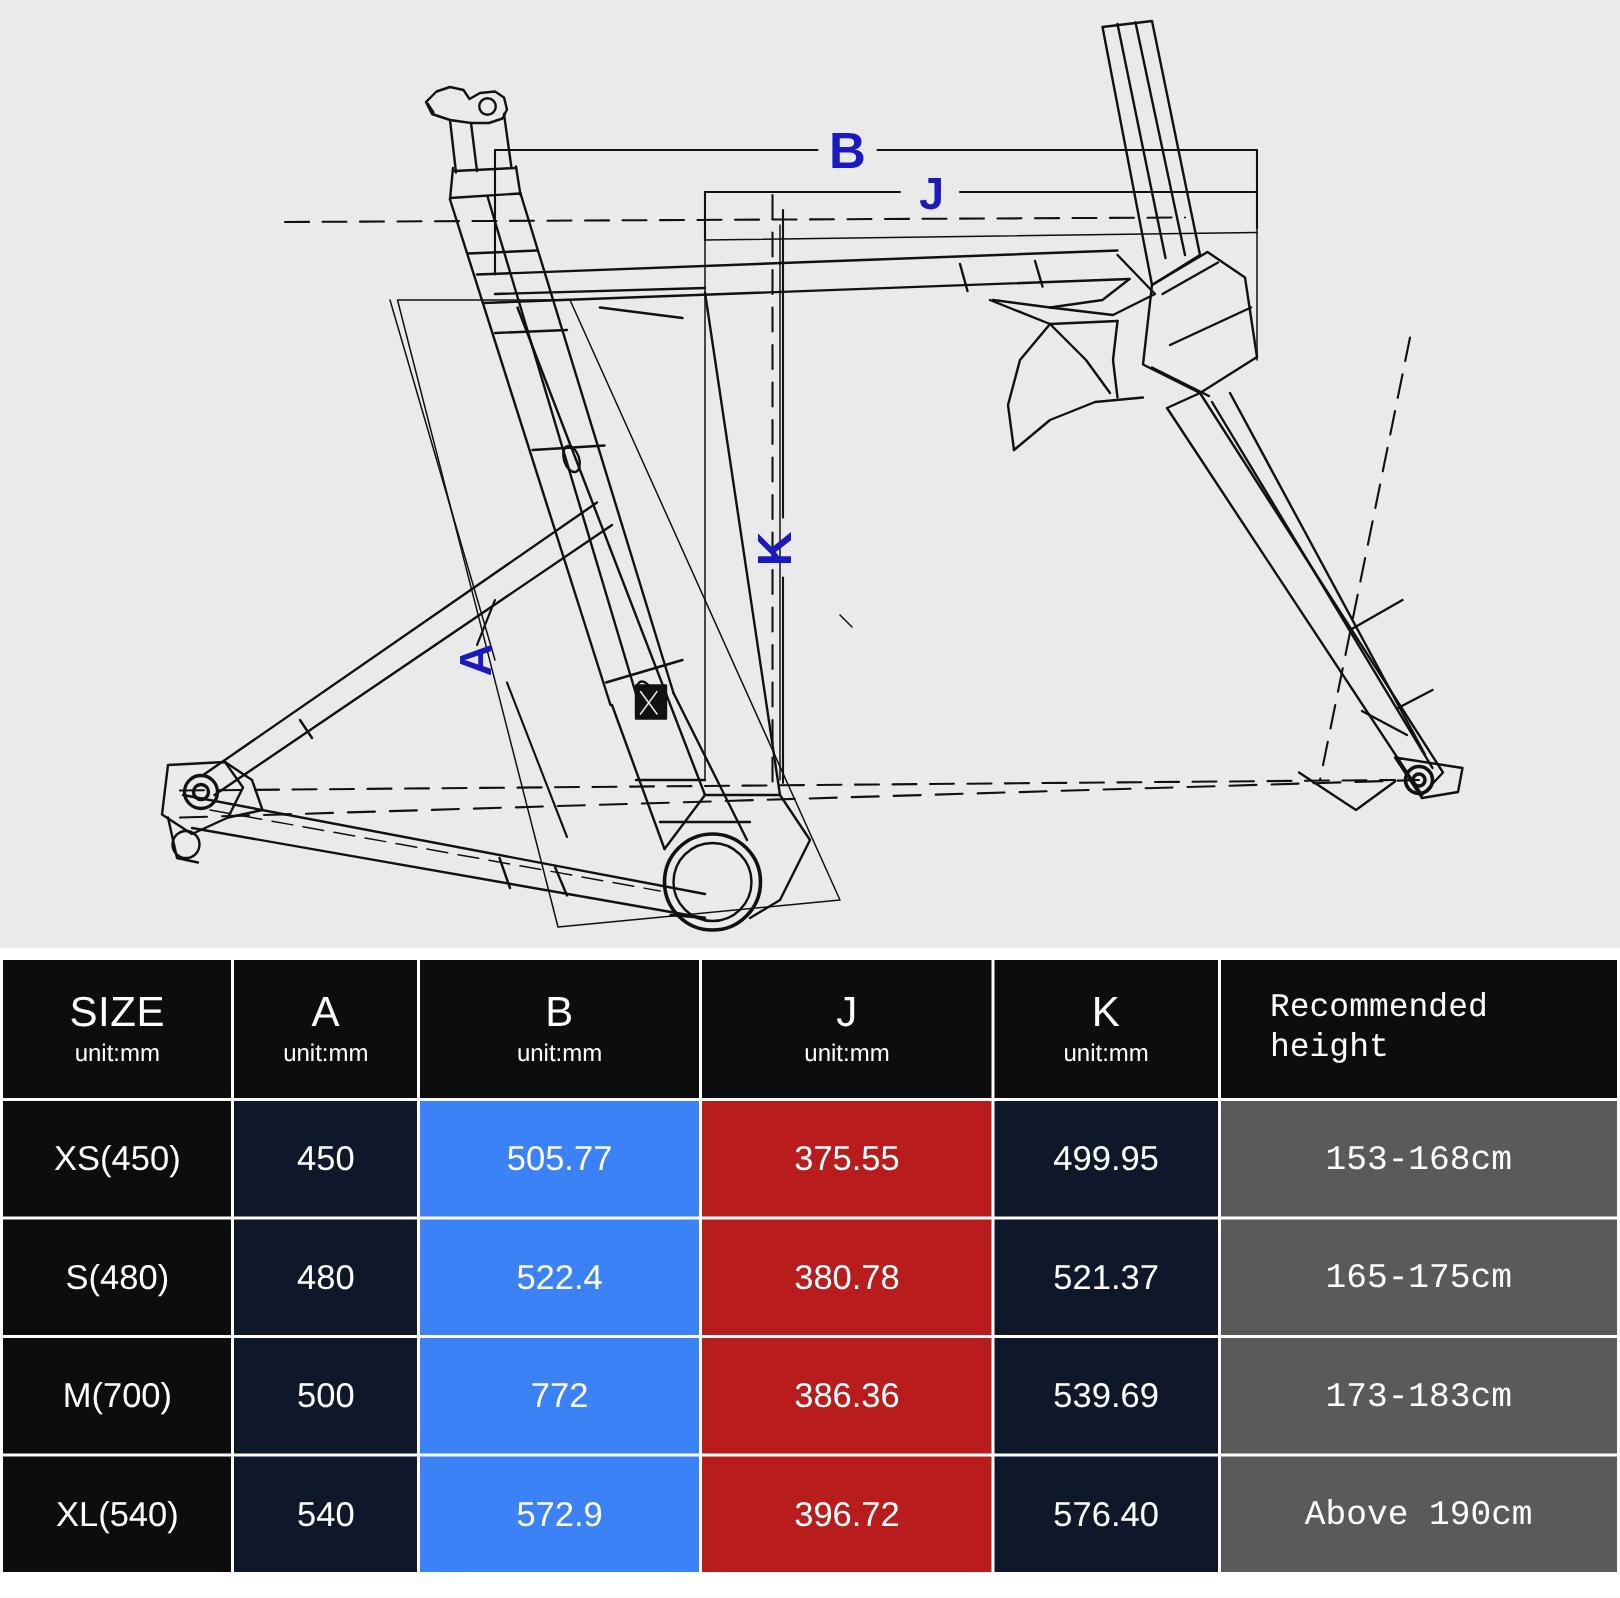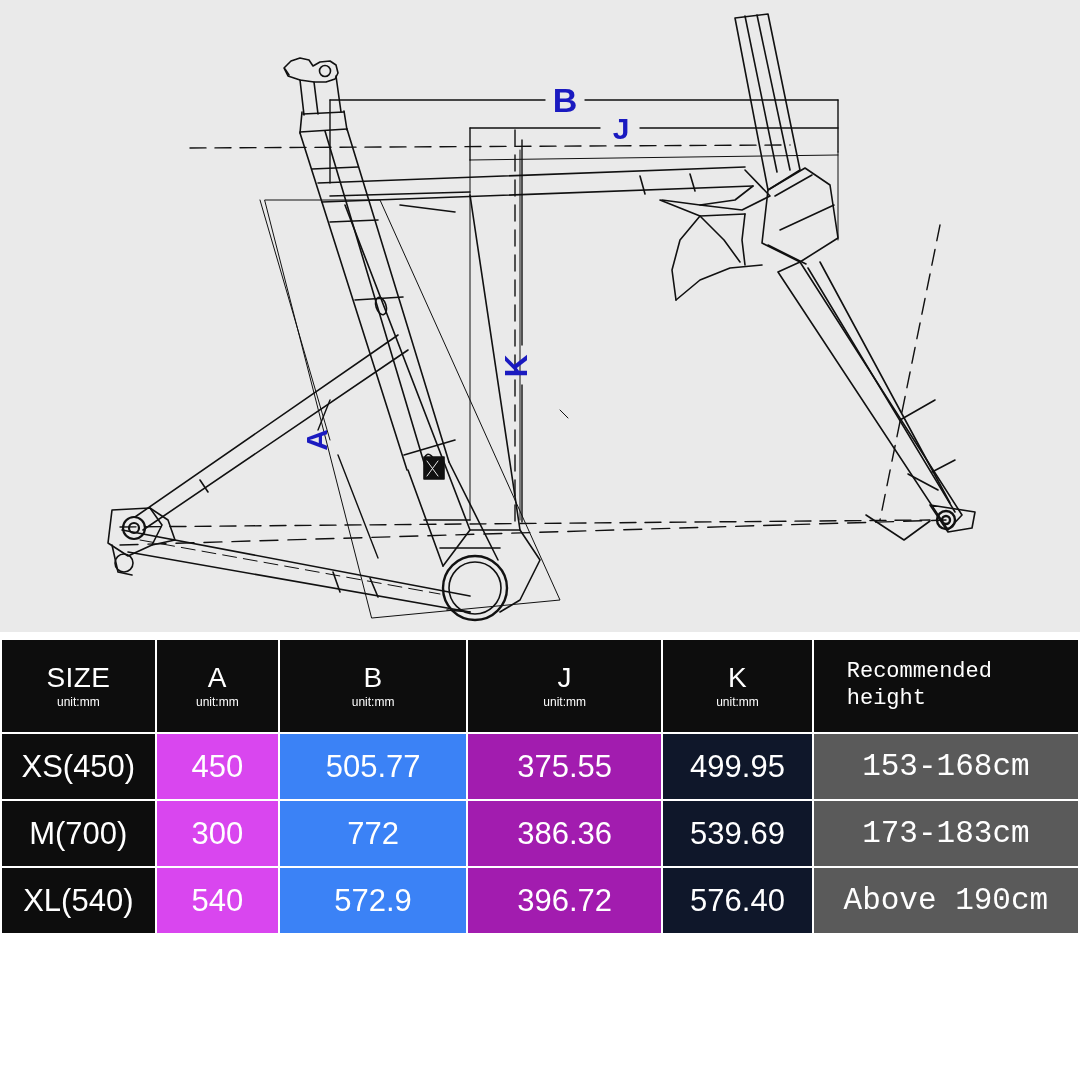--- a/index.html
+++ b/index.html
@@ -36,40 +36,40 @@
   .hdr-cell { position: relative; }
   .hdr-letter {
     display: block;
     font-size: 28px;
     font-weight: 400;
     line-height: 1.05;
     letter-spacing: .4px;
   }
   .hdr-unit {
     display: block;
-    font-size: 12px;
+    font-size: 16px;
     font-weight: 400;
     line-height: 1.2;
     margin-top: 3px;
   }
   .hdr-rec {
     display: block;
     font-size: 22px;
     font-weight: 400;
     line-height: 1.22;
     text-align: left;
     padding-left: 33px;
   }
-  .tbl tbody td { height: 65px; font-size: 31px; }
+  .tbl tbody td { height: 77px; font-size: 23px; }
 
   
   .c0 { background: #0d0d0d; width: 153px; }
-  .c1 { background: #d946ef; width: 122px; }
+  .c1 { background: #0f172a; width: 122px; }
   .c2 { background: #3b82f6; width: 187px; }
-  .c3 { background: #a21caf; width: 194px; }
+  .c3 { background: #b91c1c; width: 194px; }
   .c4 { background: #0f172a; width: 149px; }
   .c5 { background: #5a5a5a; width: 265px; font-family: Liberation Mono, monospace; }
 
   .hdr-row th.c0,
   .hdr-row th.c1,
   .hdr-row th.c2,
   .hdr-row th.c3,
   .hdr-row th.c4,
   .hdr-row th.c5 { background: #0d0d0d; }
 
@@ -246,22 +246,30 @@
     <tbody>
       <tr>
         <td class="c0">XS(450)</td>
         <td class="c1">450</td>
         <td class="c2">505.77</td>
         <td class="c3">375.55</td>
         <td class="c4">499.95</td>
         <td class="c5">153-168cm</td>
       </tr>
       <tr>
+        <td class="c0">S(480)</td>
+        <td class="c1">480</td>
+        <td class="c2">522.4</td>
+        <td class="c3">380.78</td>
+        <td class="c4">521.37</td>
+        <td class="c5">165-175cm</td>
+      </tr>
+      <tr>
         <td class="c0">M(700)</td>
-        <td class="c1">300</td>
+        <td class="c1">500</td>
         <td class="c2">772</td>
         <td class="c3">386.36</td>
         <td class="c4">539.69</td>
         <td class="c5">173-183cm</td>
       </tr>
       <tr>
         <td class="c0">XL(540)</td>
         <td class="c1">540</td>
         <td class="c2">572.9</td>
         <td class="c3">396.72</td>

